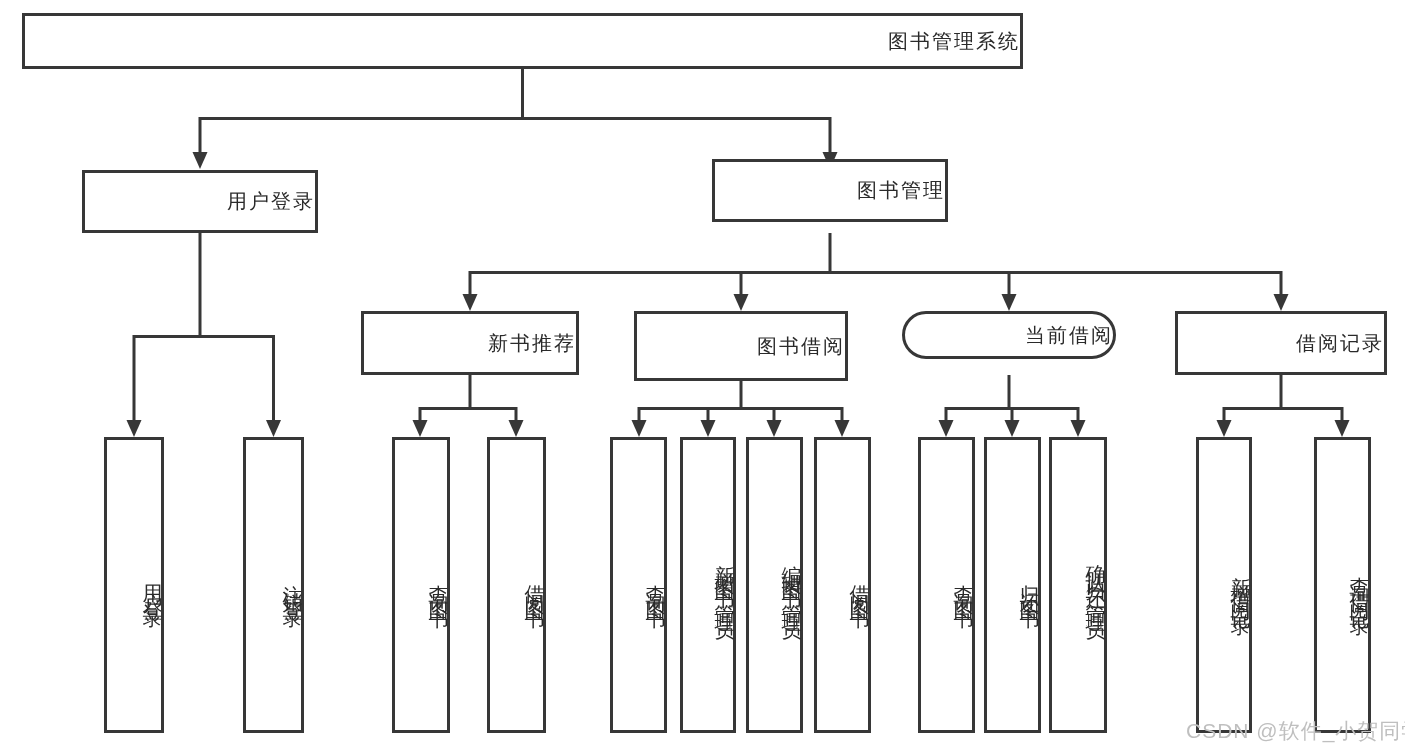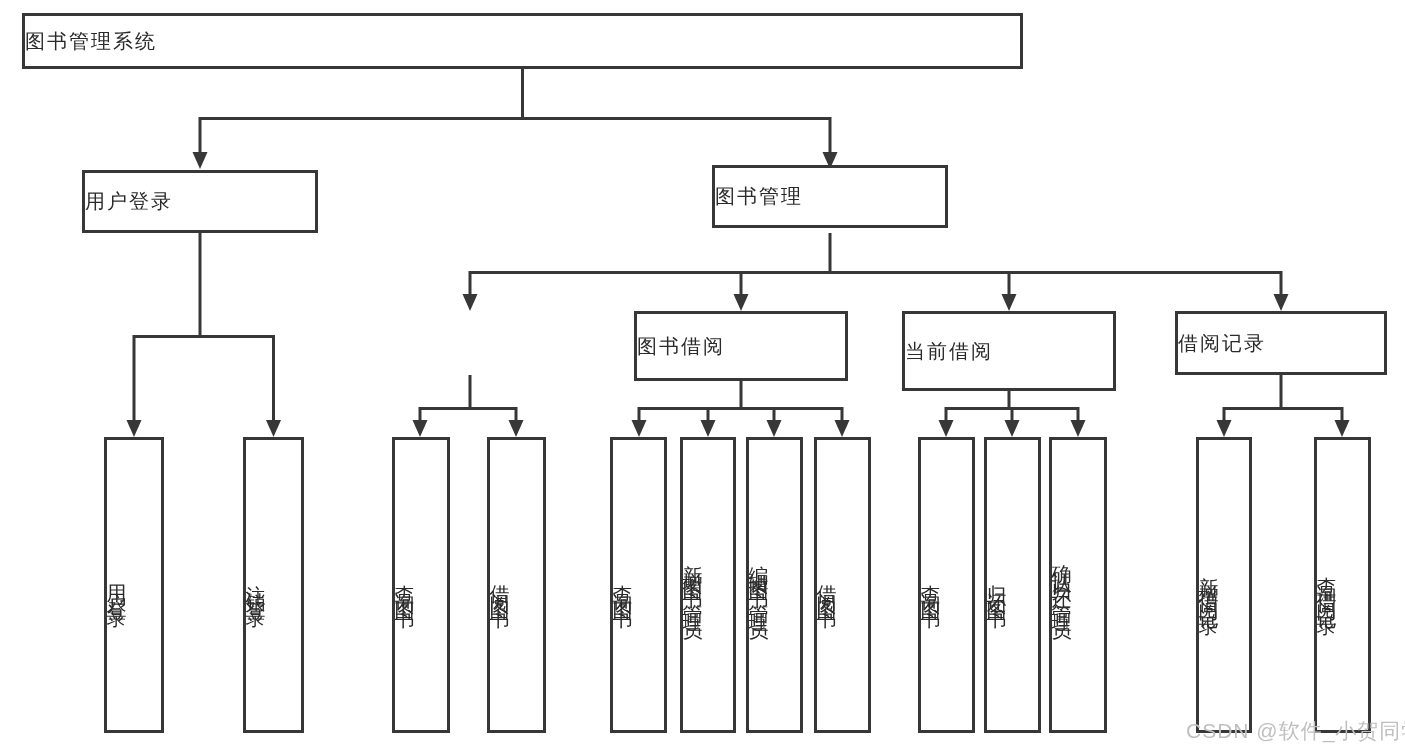--- a/index.html
+++ b/index.html
@@ -14,43 +14,44 @@
   #connectors { position: absolute; left: 0; top: 0; }
   #connectors path { stroke: var(--line, #373737); stroke-width: 3; fill: none; }
   #connectors polygon { fill: var(--line, #373737); stroke: none; }
   .node {
     position: absolute;
     box-sizing: border-box;
     background: var(--box_fill, #ffffff);
     border: 3px solid var(--box_border, #373737);
     display: flex;
     align-items: center;
-    justify-content: flex-start;
+    justify-content: flex-end;
     color: var(--text, #2a2a2a);
     font-size: 20px;
     letter-spacing: 2px;
+    font-family: Liberation Mono, monospace;
   }
   .leaf { top: 437px; height: 296px; }
   .leaf .v-label {
     writing-mode: vertical-rl;
     text-orientation: mixed;
     letter-spacing: 8px;
     line-height: 1;
     font-size: 20px;
     white-space: nowrap;
   }
   
   #n-root    { left: 22px;   top: 13px;  width: 1001px; height: 56px; }
   
   #n-login   { left: 82px;   top: 170px; width: 236px;  height: 63px; }
-  #n-mgmt    { left: 712px;  top: 165px; width: 236px;  height: 63px; }
+  #n-mgmt    { left: 712px;  top: 159px; width: 236px;  height: 63px; }
   
   #n-newbook { left: 361px;  top: 311px; width: 218px;  height: 64px; }
   #n-borrow  { left: 634px;  top: 311px; width: 214px;  height: 70px; }
-  #n-current { left: 902px;  top: 311px; width: 214px;  height: 80px; }
+  #n-current { left: 902px;  top: 311px; width: 214px;  height: 48px; border-radius: 30px; }
   #n-records { left: 1175px; top: 311px; width: 212px;  height: 64px; }
   
   #l1  { left: 104px;  width: 60px; }
   #l2  { left: 243px;  width: 61px; }
   #l3  { left: 392px;  width: 58px; }
   #l4  { left: 487px;  width: 59px; }
   #l5  { left: 610px;  width: 57px; }
   #l6  { left: 680px;  width: 56px; }
   #l7  { left: 746px;  width: 57px; }
   #l8  { left: 814px;  width: 57px; }
@@ -127,20 +128,23 @@
     <span>图书管理系统</span>
   </div>
 
   <div class="node" id="n-login">
     <span>用户登录</span>
   </div>
   <div class="node" id="n-mgmt">
     <span>图书管理</span>
   </div>
 
+  <div class="node" id="n-newbook">
+    <span>新书推荐</span>
+  </div>
   <div class="node" id="n-borrow">
     <span>图书借阅</span>
   </div>
   <div class="node" id="n-current">
     <span>当前借阅</span>
   </div>
   <div class="node" id="n-records">
     <span>借阅记录</span>
   </div>
 

